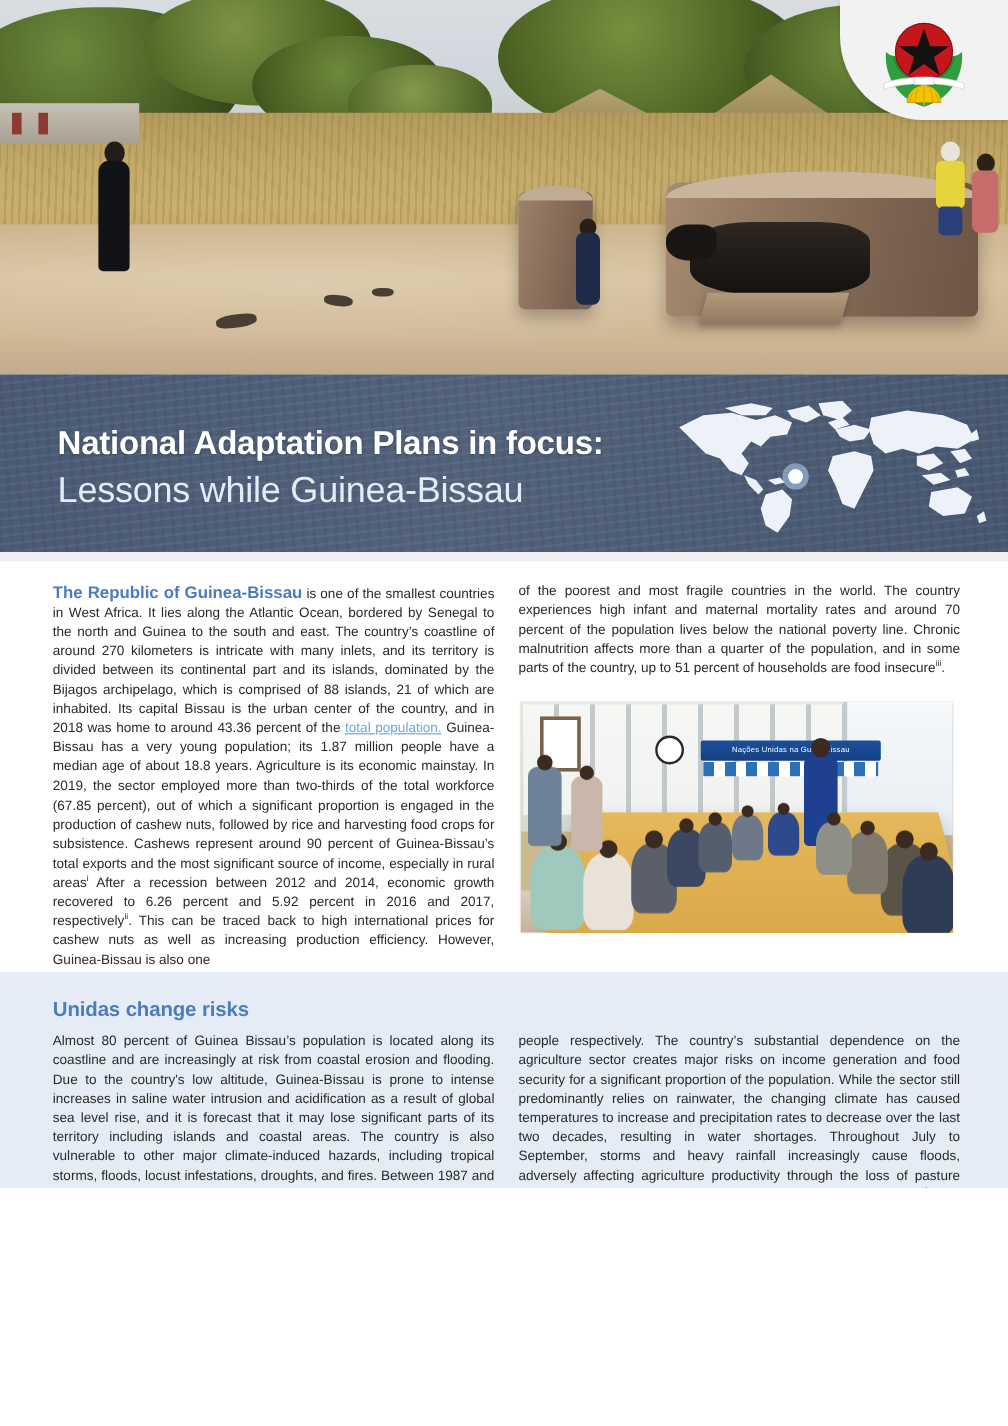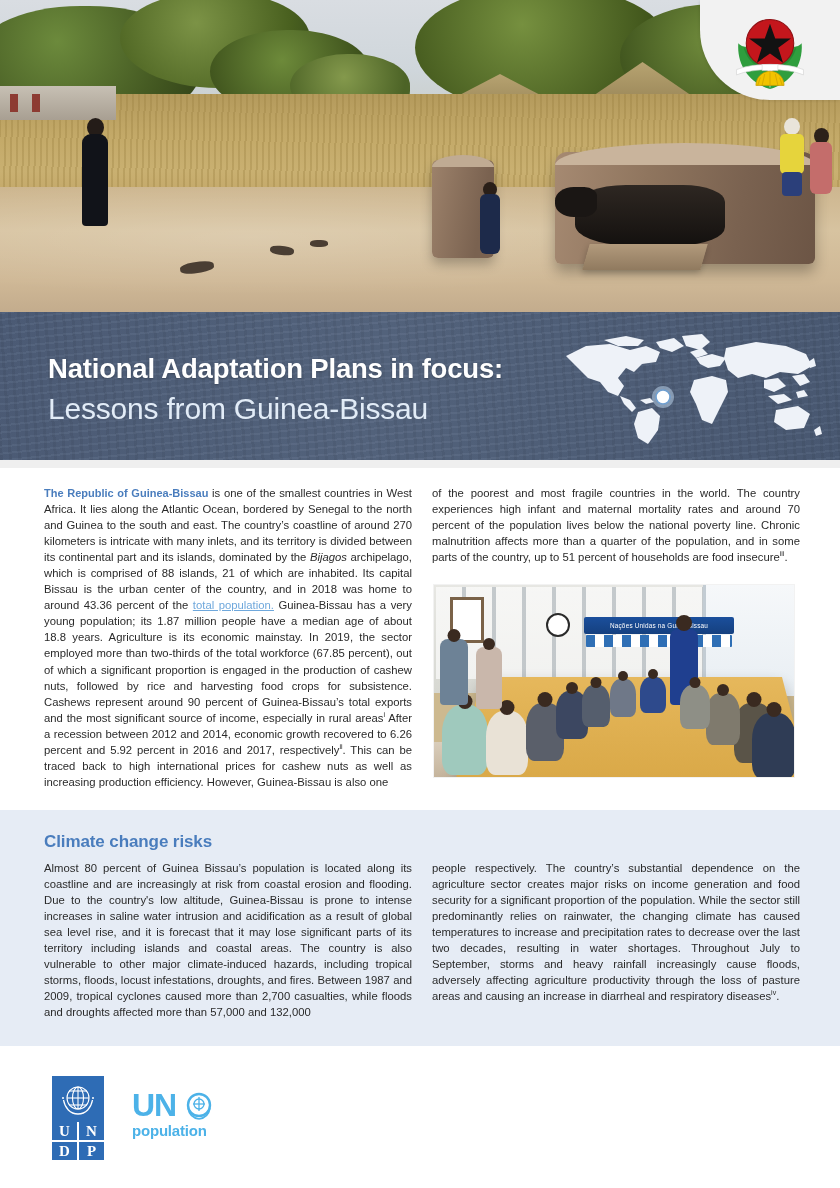--- a/index.html
+++ b/index.html
@@ -4,21 +4,21 @@
 <style>
   html,body{margin:0;padding:0;}
   body{
     width:840px;height:1188px;
     background:#ffffff;
     font-family:"Liberation Sans", sans-serif;
     -webkit-font-smoothing:antialiased;
     overflow:hidden;
     position:relative;
   }
-  .page{position:relative;width:840px;height:1188px;overflow:hidden;}
+  .page{position:relative;width:840px;height:990px;overflow:hidden;}
 
   
   .hero{
     position:absolute;left:0;top:0;width:840px;height:312px;overflow:hidden;
     background:#cbb089;
   }
   .hero-sky{
     position:absolute;left:0;top:0;width:100%;height:38%;
     background:linear-gradient(#d9dde2 0%,#cfd6db 60%,#c9cdc8 100%);
   }
@@ -156,23 +156,23 @@
     position:absolute;left:0;top:468px;width:840px;height:338px;background:#ffffff;
   }
   .col{
     position:absolute;width:368px;
     font-size:11.3px;line-height:16.05px;color:#2a2a2a;
     text-align:justify;text-justify:inter-word;
     hyphens:none;
   }
   .col-l{left:44px;top:17px;}
   .col-r{left:432px;top:17px;}
-  .lead{color:#4a7dbd;font-weight:bold;font-size:11px;}
+  .lead{color:#4a7dbd;font-weight:bold;font-size:14px;}
   .lnk{color:#6fa8dc;}
-  .ital{font-style:italic;}
+  .ital{}
   sup{font-size:7px;vertical-align:super;line-height:0;}
 
   .photo2{
     position:absolute;left:434px;top:117px;width:360px;height:192px;
     overflow:hidden;background:#cdb98f;
     box-shadow:0 0 0 1px rgba(0,0,0,.05);
   }
   .p2-wallback{position:absolute;left:0;top:0;width:100%;height:56%;background:linear-gradient(#e7e7e3,#d7d8d2);}
   .p2-winds{position:absolute;left:2px;top:2px;width:100%;height:48%;
     background:repeating-linear-gradient(90deg, rgba(255,255,255,.65) 0 26px, rgba(190,196,200,.85) 26px 30px);}
@@ -314,21 +314,21 @@
           <path d="M44 75 L41 88"></path>
           <path d="M56 75 L59 88"></path>
         <path d="M39 79 L36 88"></path>
           <path d="M61 79 L64 88"></path>
       </g>
     </svg>
   </div>
 
   <div class="band">
     <div class="band-title1">National Adaptation Plans in focus:</div>
-    <div class="band-title2">Lessons from Guinea-Bissau</div>
+    <div class="band-title2">Lessons while Guinea-Bissau</div>
 
     <svg class="worldmap" viewBox="0 0 268 112">
       <g fill="#eef2f8">
 
         <path d="M6 22 L26 12 L50 10 L70 16 L86 12 L100 18 L96 28 L82 30 L74 38 L66 34 L58 44 L64 52 L58 62 L48 58 L40 48 L28 44 L18 34 Z"></path>
         <path d="M44 6 L66 2 L84 6 L78 12 L58 12 Z"></path>
         <path d="M96 8 L114 4 L124 12 L112 18 L100 14 Z"></path>
 
         <path d="M60 62 L70 66 L76 74 L72 78 L64 70 Z"></path>
         <path d="M80 66 L90 64 L94 68 L86 70 Z"></path>
@@ -422,21 +422,21 @@
       <div class="pp" style="left:6px;top:54px;width:28px;height:66px;background:#6d8296;border-radius:8px 8px 4px 4px;">
           <i style="width:13px;height:13px;top:-10px"></i>
         </div>
       <div class="pp" style="left:42px;top:62px;width:26px;height:62px;background:#c9b7ab;border-radius:8px 8px 4px 4px;">
           <i style="width:12px;height:12px;top:-9px"></i>
         </div>
     </div>
   </div>
 
   <div class="sec-climate">
-    <div class="sec-heading">Climate change risks</div>
+    <div class="sec-heading">Unidas change risks</div>
 
     <div class="ccol ccol-l">Almost 80 percent of Guinea Bissau’s population is located along its coastline and are increasingly at risk from coastal erosion and flooding. Due to the country's low altitude, Guinea-Bissau is prone to intense increases in saline water intrusion and acidification as a result of global sea level rise, and it is forecast that it may lose significant parts of its territory including islands and coastal areas. The country is also vulnerable to other major climate-induced hazards, including tropical storms, floods, locust infestations, droughts, and fires. Between 1987 and 2009, tropical cyclones caused more than 2,700 casualties, while floods and droughts affected more than 57,000 and 132,000</div>
 
     <div class="ccol ccol-r">
       <span>people respectively. The country’s substantial dependence on the agriculture sector creates major risks on income generation and food security for a significant proportion of the population. While the sector still predominantly relies on rainwater, the changing climate has caused temperatures to increase and precipitation rates to decrease over the last two decades, resulting in water shortages. Throughout July to September, storms and heavy rainfall increasingly cause floods, adversely affecting agriculture productivity through the loss of pasture areas and causing an increase in diarrheal and respiratory diseases</span><sup>iv</sup><span>.</span>
     </div>
   </div>
 
   <div class="footer">
 

